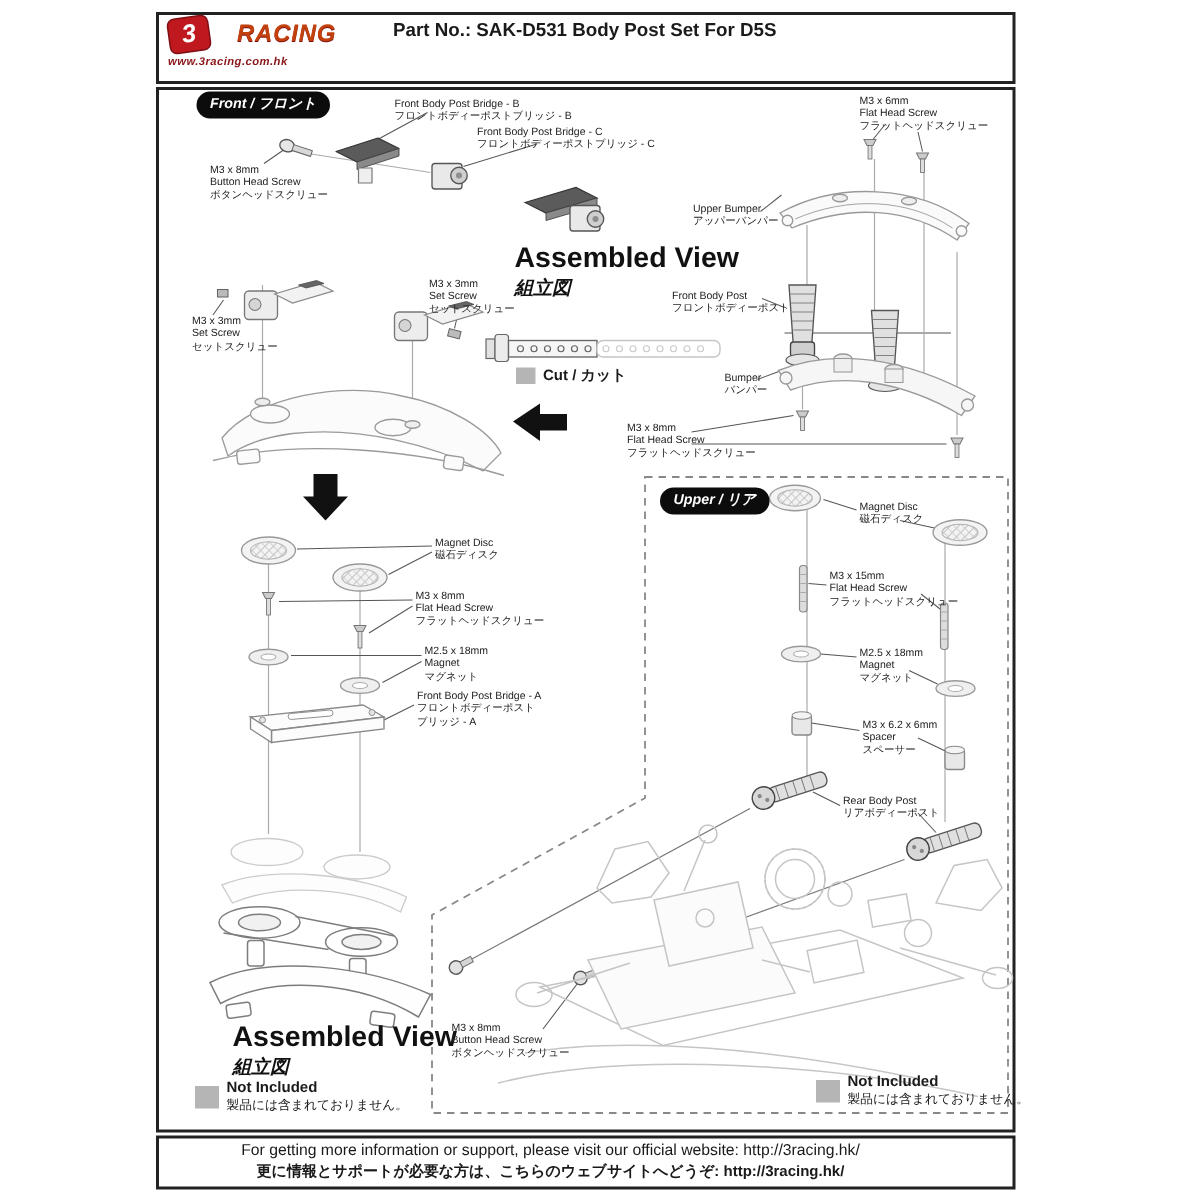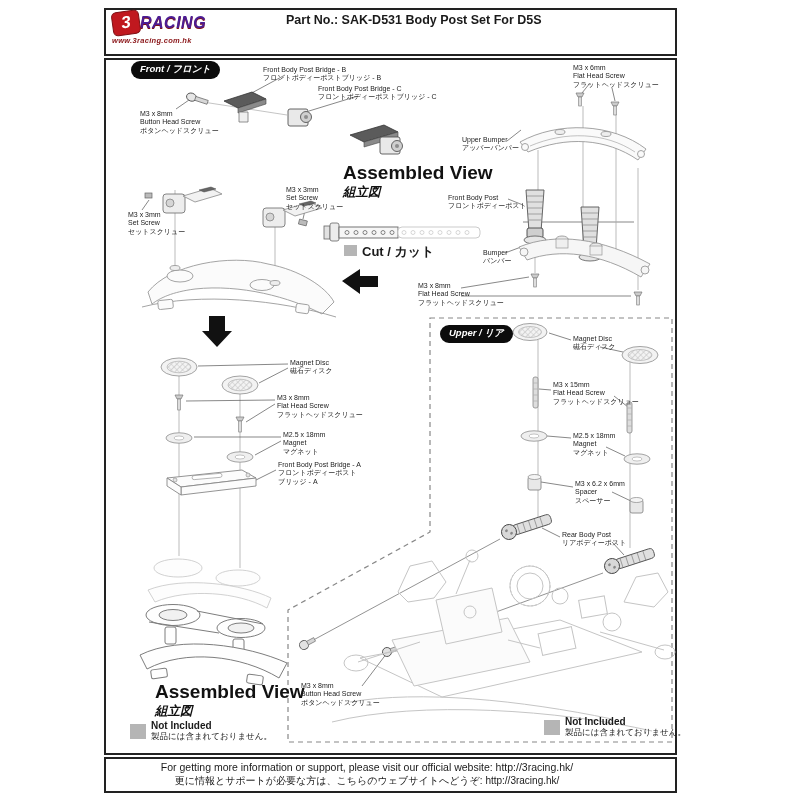--- a/index.html
+++ b/index.html
@@ -15,37 +15,37 @@
   .av .en{font-size:19px;}
   .av .jp{font-size:12.5px;font-style:italic;}
   .notebox{position:absolute;z-index:2;border:1.4px solid #222;border-radius:8px;padding:3px 7px;
            background:#fff;}
   .notebox .en{font-size:7.6px;}
   .notebox .jp{font-size:6.8px;color:#333;}
   .swatch{position:absolute;z-index:2;background:#b5b5b5;}
   .ninc{position:absolute;z-index:2;}
   .ninc .en{font-weight:bold;font-size:10px;}
   .ninc .jp{font-size:8.5px;}
-  .cutlbl{position:absolute;z-index:2;font-weight:bold;font-size:13px;}
+  .cutlbl{position:absolute;z-index:2;font-weight:bold;font-size:10px;}
   
-  #hdr-title{position:absolute;left:262px;top:13px;z-index:2;margin-left:24px;}
+  #hdr-title{position:absolute;left:262px;top:13px;z-index:2;}
   #hdr-title .en{font-weight:bold;font-size:12.5px;}
   #hdr-title .jp{font-weight:bold;font-size:12px;margin-top:2px;}
   #logo{position:absolute;left:112px;top:11px;z-index:2;width:145px;}
   #logo .row{display:flex;align-items:center;}
   #logo .mark{display:inline-block;background:#c0181f;color:#fff;font-weight:bold;font-style:italic;
               font-size:17px;width:26px;height:22px;text-align:center;line-height:22px;
               border-radius:5px;transform:rotate(-8deg);border:1.5px solid #7e0f14;}
-  #logo .brand{font-style:italic;font-weight:bold;font-size:16px;color:#4c1d95;letter-spacing:.5px;
-               margin-left:0;text-shadow:0 1px 0 #7e0f14;}
+  #logo .brand{font-style:italic;font-weight:bold;font-size:16px;color:#c2410c;letter-spacing:.5px;
+               margin-left:18px;text-shadow:0 1px 0 #7e0f14;}
   #logo .site{font-style:italic;font-weight:bold;font-size:7.5px;color:#8a1518;margin-top:1px;
               letter-spacing:.3px;}
   #footer-text{position:absolute;left:104px;top:761px;width:526px;text-align:center;z-index:2;}
   #footer-text .en{font-size:10.5px;}
-  #footer-text .jp{font-size:10px;margin-top:1px;}
+  #footer-text .jp{font-size:10px;margin-top:1px;font-weight:bold;}
 </style>
 </head>
 <body>
 
 <div id="page">
 
   <div class="box" style="left:104px;top:8px;width:573px;height:48px;"></div>
   <div class="box" style="left:104px;top:58px;width:573px;height:697px;"></div>
   <div class="box" style="left:104px;top:757px;width:573px;height:36px;"></div>
 

